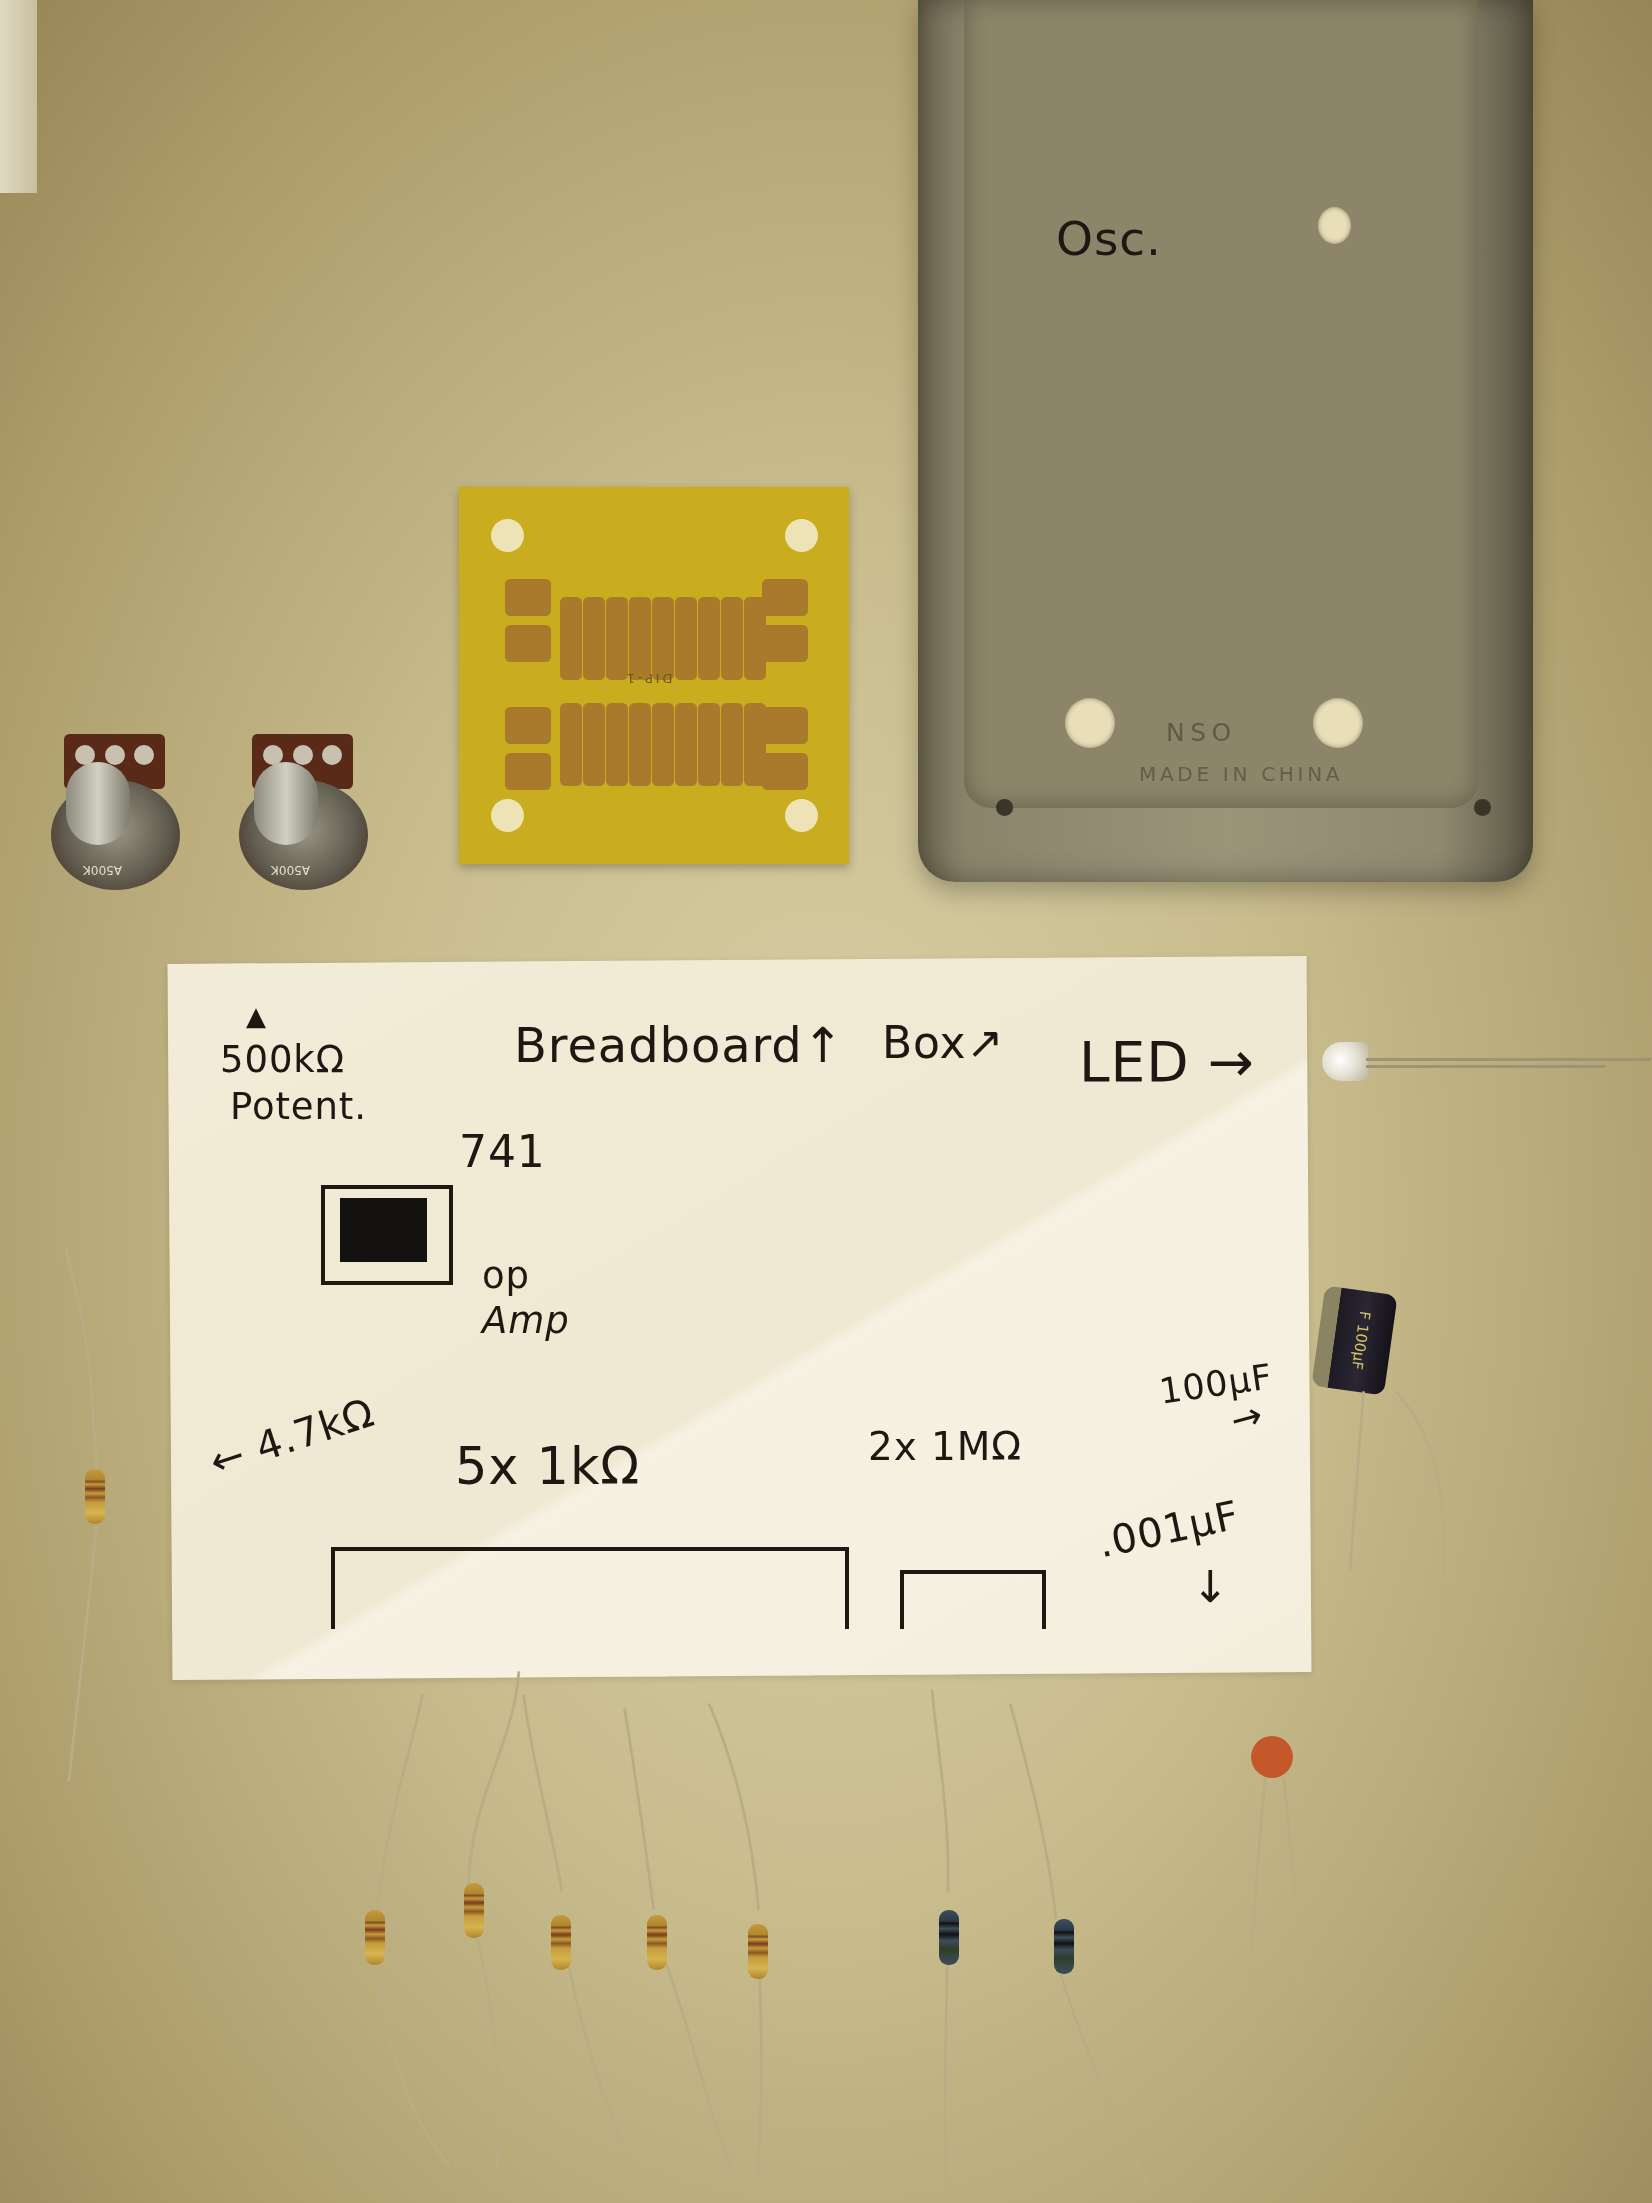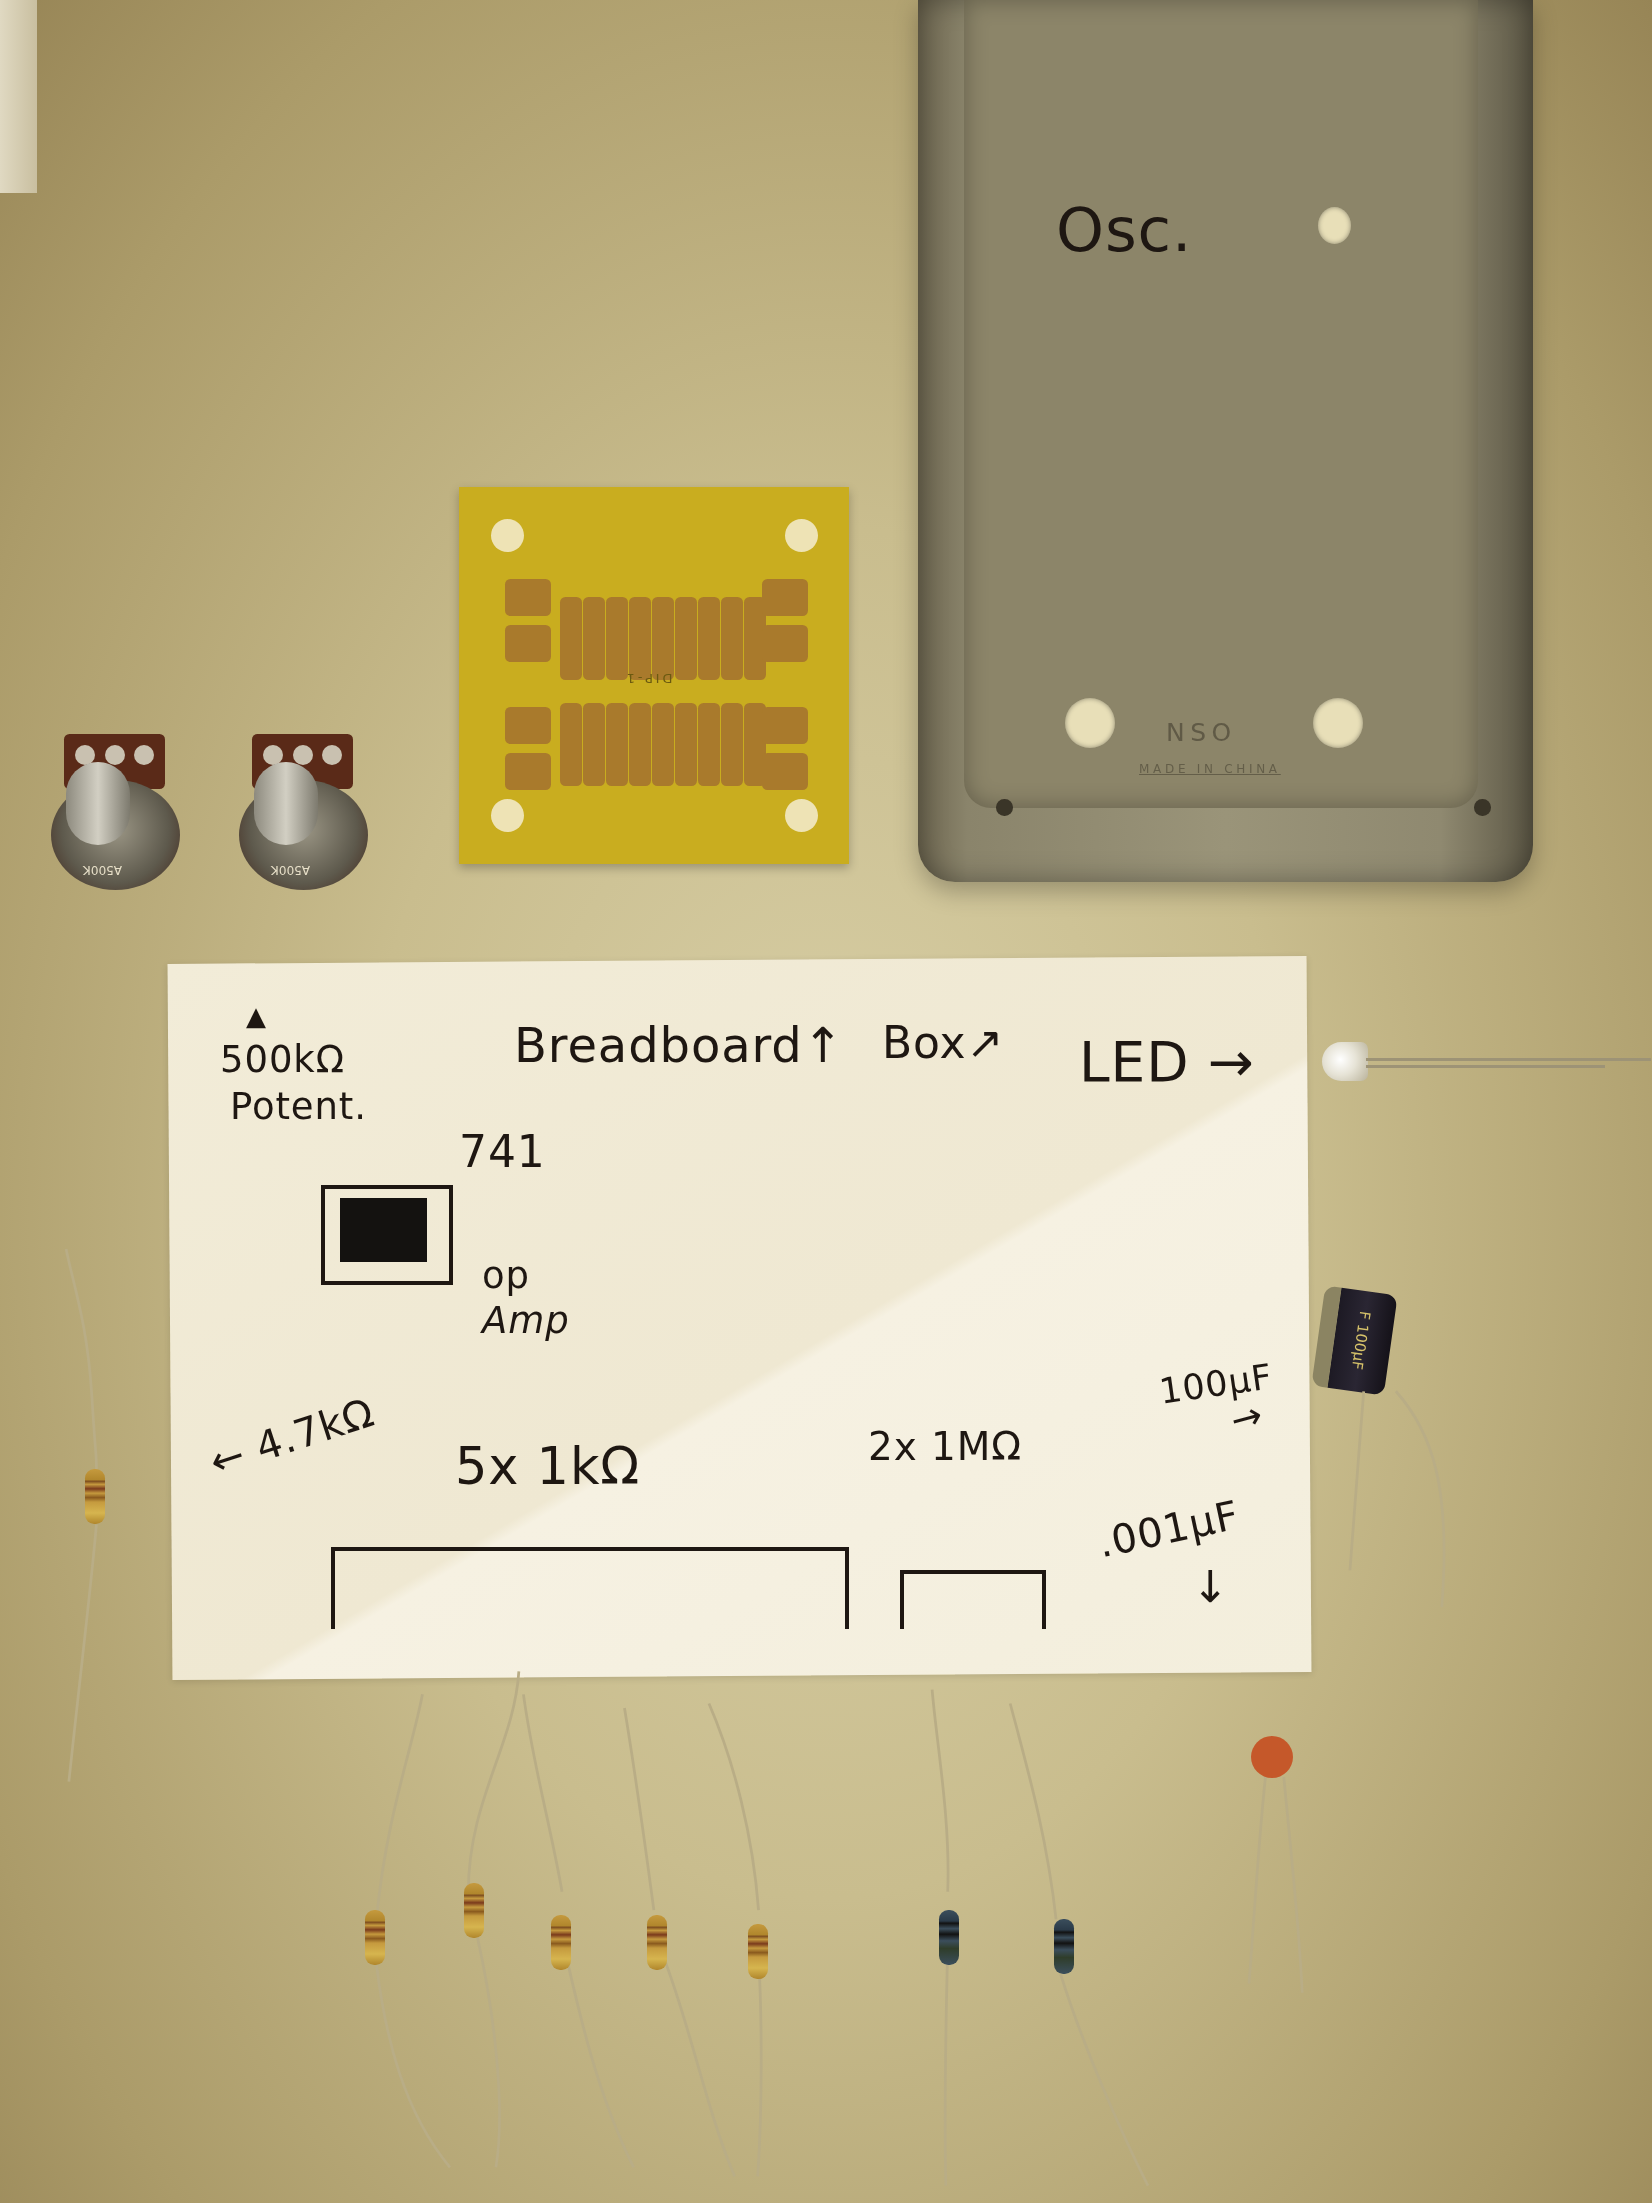--- a/index.html
+++ b/index.html
@@ -12,23 +12,23 @@
   .hand { font-family: "DejaVu Sans", sans-serif; color: #1e1712; font-weight: normal; letter-spacing: 0.9px; }
 
   
   .box { left: 918px; top: 0; width: 615px; height: 882px; border-radius: 0 0 37px 37px;
     background: linear-gradient(90deg, #6d6650 0%, #8a846b 8%, #9a9479 50%, #8f8970 85%, #5c5745 100%);
     box-shadow: inset 0 0 27.5px rgba(0,0,0,.35), 0 9.2px 23px rgba(0,0,0,.25); }
   .box-inner { left: 964px; top: 0; width: 514px; height: 808px; border-radius: 0 0 27.5px 27.5px;
     background: #8c8569; box-shadow: inset 0 0 23px rgba(0,0,0,.3); }
   .hole { border-radius: 50%; background: #e8dfb8; box-shadow: inset 0 0 5.5px rgba(0,0,0,.4); }
   .screw { border-radius: 50%; background: #3a3528; width: 16.5px; height: 16.5px; }
-  .box-label { left: 1056px; top: 194px; font-size: 61px; }
+  .box-label { left: 1056px; top: 211px; font-size: 47px; }
   .emboss { color: rgba(60,55,42,.55); font-size: 25px; letter-spacing: 5.5px; }
-  .emboss-sm { color: rgba(60,55,42,.5); font-size: 12px; letter-spacing: 3.7px; text-decoration: underline; }
+  .emboss-sm { color: rgba(60,55,42,.5); font-size: 20px; letter-spacing: 3.7px; }
 
   
   .pcb { left: 459px; top: 487px; width: 390px; height: 377px; background: #c9ad1f;
     box-shadow: 0 3.7px 9.2px rgba(0,0,0,.25); }
   .pcb-hole { width: 33px; height: 33px; border-radius: 50%; background: #eee3b5; }
   .pad { position: absolute; width: 22px; height: 83px; background: #a97a2c; border-radius: 5.5px; }
   .pcb-text { font-size: 13px; color: #6b5a10; letter-spacing: 2.8px; }
 
   
   .pot { width: 138px; height: 165px; }

